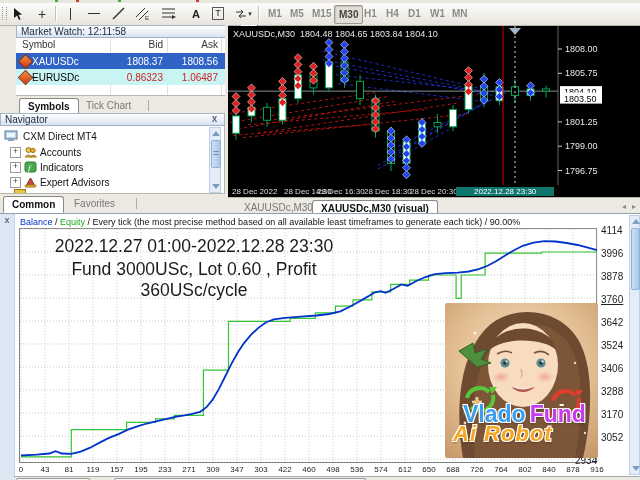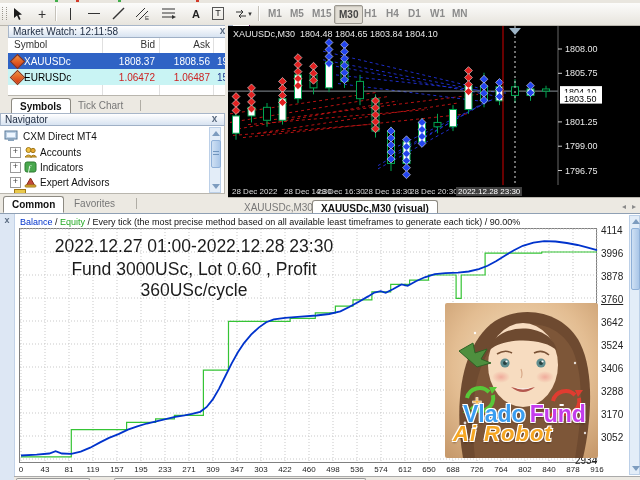--- a/index.html
+++ b/index.html
@@ -13,21 +13,21 @@
   .tbi{position:absolute;top:1px;width:20px;height:19px;display:flex;align-items:center;justify-content:center;color:#222;}
   .tsep{position:absolute;top:3px;width:1px;height:15px;background:#c5c2ba;border-right:1px solid #fff;}
   .grip{position:absolute;top:4px;left:2px;width:3px;height:13px;border-left:1px dotted #9a978f;border-right:1px dotted #9a978f;}
   .tf-btn{position:absolute;top:2px;height:17px;padding:0 4px;display:flex;align-items:center;justify-content:center;
           color:#8b8b8b;font-size:10px;font-weight:bold;}
   .tf-btn.active{color:#444;background:#e2ded5;border:1px solid #9a978f;border-radius:2px;box-shadow:inset 1px 1px 1px #c8c4bb;}
   
   .panel-title{background:linear-gradient(#ffffff,#d8e3f1);border:1px solid #a8b6c9;border-bottom:1px solid #9fb0c6;
                font-size:10px;color:#1c2a40;display:flex;align-items:center;padding:0 4px;box-sizing:border-box;}
   .closex{margin-left:auto;width:11px;height:11px;line-height:9px;text-align:center;color:#5a6b80;font-size:10px;font-weight:bold;}
-  .mw{left:8px;top:25px;width:242px;height:88px;background:#fff;border-right:1px solid #701a75;box-sizing:border-box;}
+  .mw{left:16px;top:25px;width:242px;height:88px;background:#fff;border-right:1px solid #701a75;box-sizing:border-box;}
   .mw-head{position:absolute;left:0;top:13px;width:225px;height:15px;background:#fff;border-bottom:1px solid #d7d7d7;font-size:10px;color:#333;}
   .col-line{position:absolute;top:13px;width:1px;height:61px;background:#e0e0e0;}
   .mw-row{position:absolute;left:0;width:225px;height:16px;font-size:10px;display:flex;align-items:center;}
   .rcell{position:absolute;text-align:right;}
   .sym-ico{position:absolute;left:4px;top:3px;width:9px;height:9px;transform:rotate(45deg);
            background:linear-gradient(135deg,#f2903c,#d4350f);border:1px solid #903010;}
   .tabstrip{position:absolute;background:#ece9e2;border-top:1px solid #b9b6ae;}
   .tab{position:absolute;top:2px;height:15px;padding:0 8px;font-size:10px;display:flex;align-items:center;color:#777;}
   .tab.active{background:#fff;border:1px solid #8d8a82;border-bottom:1px solid #fff;border-radius:3px 3px 0 0;color:#111;font-weight:bold;}
   .tabdiv{position:absolute;top:4px;width:1px;height:11px;background:#b0ada5;}
@@ -35,21 +35,21 @@
   .tree-item{position:absolute;left:4px;height:14px;display:flex;align-items:center;font-size:10px;color:#111;}
   .plusbox{width:9px;height:9px;border:1px solid #9a9a9a;background:#fff;font-size:9px;line-height:7px;text-align:center;color:#444;margin-right:3px;}
   .scrollbar-v{position:absolute;background:#e3edf8;border:1px solid #bcd0e8;box-sizing:border-box;}
   .sb-thumb{position:absolute;left:1px;background:linear-gradient(90deg,#cfe0f3,#a9c6e8);border:1px solid #8fb0d8;border-radius:2px;}
   .sb-arrow{position:absolute;left:2px;width:0;height:0;border-left:4px solid transparent;border-right:4px solid transparent;}
   
   .chart-black{left:228px;top:26px;width:412px;height:159px;background:#000;}
   .ohlc{position:absolute;left:5px;top:3px;color:#e8e8e8;font-size:9px;white-space:pre;}
   .timeaxis{left:228px;top:185px;width:412px;height:12px;background:#000;color:#ddd;font-size:8px;}
   .tlabel{position:absolute;top:2px;}
-  .tlabel.red{background:#404040;color:#fff;padding:0 2px;}
+  .tlabel.red{background:#0f766e;color:#fff;padding:0 18px;}
   .charttabs{left:228px;top:197px;width:412px;height:16px;background:#ece9e2;border-top:1px solid #b9b6ae;}
   
   .tester{left:0;top:213px;width:640px;height:267px;background:#fff;border-top:1px solid #8fa0b4;box-sizing:border-box;}
   .tester-strip{position:absolute;left:0;top:0;width:14px;height:267px;background:#dde7f4;border-right:1px solid #c2d2e8;}
   .tester-head{position:absolute;left:20px;top:3px;font-size:9px;color:#111;white-space:nowrap;}
   .ylab{position:absolute;font-size:10px;color:#222;}
   .xlab{position:absolute;font-size:8px;color:#222;text-align:center;width:26px;}
   .overlay-line{position:absolute;left:18px;width:352px;text-align:center;font-size:17.5px;color:#1c1c1c;letter-spacing:0px;}
   .badge{left:445px;top:302px;width:153px;height:155px;overflow:hidden;border-radius:2px;}
   .badge-txt{position:absolute;font-weight:bold;white-space:nowrap;
@@ -134,21 +134,21 @@
   <div class="mw-row" style="top:28px;background:#2f63c5;color:#fff">
     <span class="sym-ico"></span>
     <span class="abs" style="left:16px">XAUUSDc</span>
     <span class="abs rcell" style="left:95px;width:52px">1808.37</span>
     <span class="abs rcell" style="left:152px;width:50px">1808.56</span>
     <span class="abs rcell" style="left:206px;width:14px">19</span>
   </div>
   <div class="mw-row" style="top:44px;background:#c9f4f4;color:#000">
     <span class="sym-ico"></span>
     <span class="abs" style="left:16px">EURUSDc</span>
-    <span class="abs rcell" style="left:95px;width:52px;color:#cc2222">1.06472</span>
+    <span class="abs rcell" style="left:95px;width:52px;color:#cc2222">0.86323</span>
     <span class="abs rcell" style="left:152px;width:50px;color:#cc2222">1.06487</span>
     <span class="abs rcell" style="left:206px;width:14px;color:#223a8f">15</span>
   </div>
   <div class="tabstrip abs" style="left:0;top:70px;width:225px;height:18px">
     <span class="tab active" style="left:3px">Symbols</span>
     <span class="tab" style="left:62px">Tick Chart</span>
     <span class="tabdiv" style="left:132px"></span>
   </div>
 </div>
 

